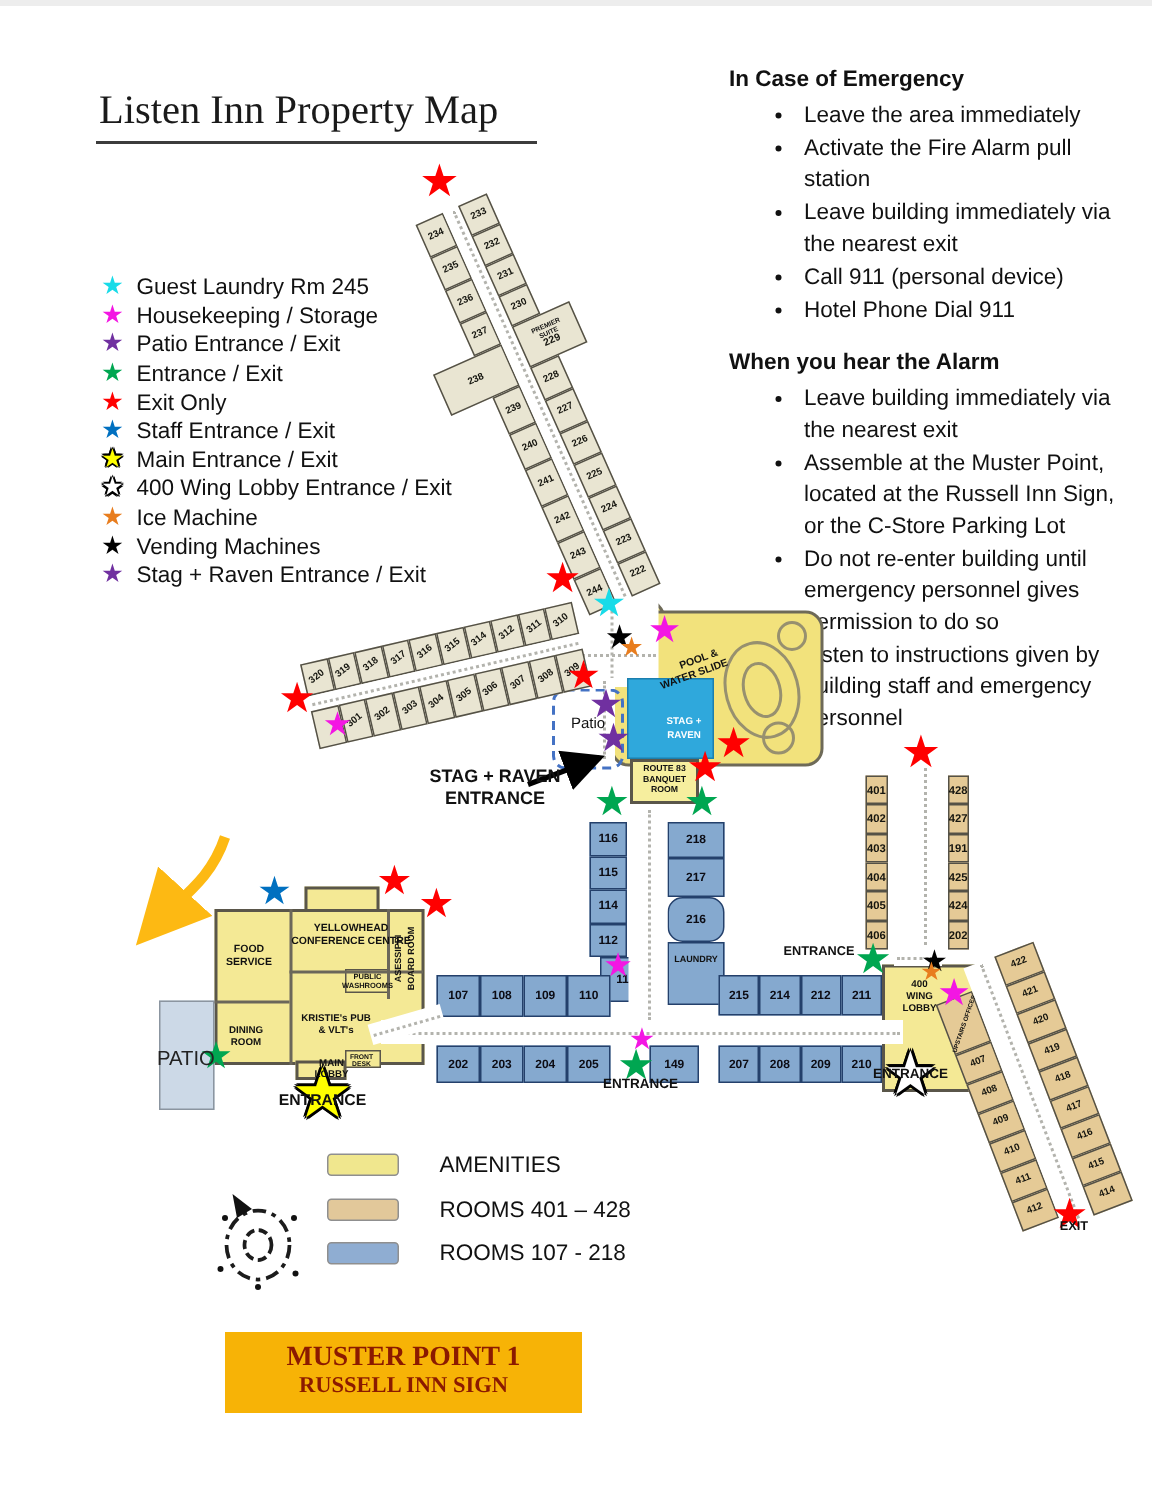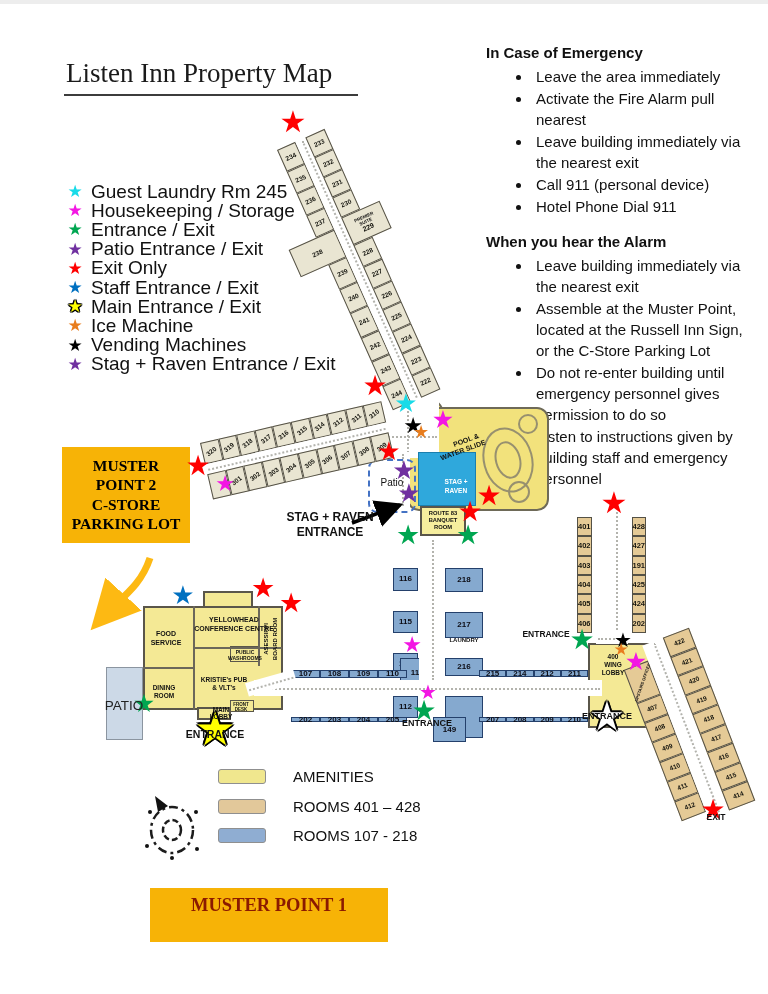--- a/index.html
+++ b/index.html
@@ -17,21 +17,21 @@
   .rc-head{font-weight:700;}
   .rightcol ul{margin:3px 0 14px 0;padding-left:46px;list-style:disc;}
   .rightcol li{margin:0 0 1px 0;padding-left:4px;}
 
   
   .starlegend{position:absolute;left:64px;top:182px;}
   .lg-row{display:flex;align-items:center;height:19.2px;}
   .lg-star{width:22px;text-align:center;font-size:17px;line-height:1;
            font-family:"DejaVu Sans",sans-serif;}
   .lg-star::before{content:"★";}
-  .lg-txt{font-size:19px;margin-left:5px;white-space:nowrap;}
+  .lg-txt{font-size:15px;margin-left:5px;white-space:nowrap;}
 
   
   .roomlegend{position:absolute;left:218px;top:762px;}
   .rl-row{display:flex;align-items:center;height:29.5px;}
   .rl-swatch{width:46px;height:13px;border:1.5px solid #8f8f8f;border-radius:3px;}
   .rl-txt{font-size:15px;margin-left:27px;white-space:nowrap;}
 
   
   .muster2{position:absolute;left:62px;top:447px;width:128px;height:96px;background:#f7b306;
            font-family:"Liberation Serif",serif;font-weight:700;color:#000;text-align:center;
@@ -44,21 +44,21 @@
 
   
   .wing{position:absolute;display:flex;z-index:10;}
   .col{display:flex;flex-direction:column;}
   .rowflex{display:flex;}
   .rpt{display:contents;}
   .cell{box-sizing:border-box;border:1.6px solid #545146;display:flex;align-items:center;
         justify-content:center;position:relative;}
   .beige{background:#e9e5d2;}
   .tan{background:#e5ca96;}
-  .blue{background:#85a9cf;border-color:#24406b;margin-top:20px;}
+  .blue{background:#85a9cf;border-color:#24406b;}
   .num{font-size:6.5px;font-weight:700;color:#15150f;line-height:1;}
   .blue .num{font-size:8px;color:#0c0c14;}
 
   .corr-v{background:#fff;position:relative;}
   .corr-h{background:#fff;position:relative;}
   .dots-v{position:absolute;top:2px;bottom:2px;left:50%;width:0;border-left:2px dotted #b3b3ad;}
   .dots-h{position:absolute;left:2px;right:2px;top:50%;height:0;border-top:2px dotted #b3b3ad;}
 
   
   .wing-north{left:277px;top:150px;width:52px;height:285px;transform:rotate(-24deg);
@@ -94,21 +94,21 @@
   .dg-spacer{height:16px;}
   .offices{height:36px;}
   .vtxt{transform:rotate(-50deg);font-size:4.2px;font-weight:700;white-space:nowrap;}
   .dg-l .rcell{height:21px;} .dg-r .rcell{height:20.5px;}
   .dg-l .cell,.dg-r .cell{width:100%;box-sizing:border-box;}
 
   
   .bv-l{position:absolute;left:393px;top:548px;width:25px;z-index:10;}
   .bv-l .cell{height:22.5px;}
   .bv-r{position:absolute;left:445px;top:548px;width:38px;z-index:10;}
-  .c218{height:24px;} .c217{height:26px;} .c216{height:18px;} .laundry{height:42px;}
+  .c218{height:24px;} .c217{height:26px;} .c216{height:30px;border-radius:10px;} .laundry{height:42px;}
   .c111{position:absolute;left:400px;top:638px;width:34px;height:30px;z-index:10;}
   .bh{position:absolute;z-index:10;display:flex;}
   .bh .cell{flex:1;}
   .bh-at{left:291px;top:650px;width:116px;height:28px;}
   .bh-ab{left:291px;top:697px;width:116px;height:25px;}
   .c206{position:absolute;left:433px;top:697px;width:33px;height:25px;z-index:10;}
   .bh-bt{left:479px;top:650px;width:109px;height:27px;}
   .bh-bb{left:479px;top:697px;width:109px;height:25px;}
 
   
@@ -643,21 +643,21 @@
       <span class="mlabel" style="left: 124px; top: 706px; font-size: 13.5px; font-weight: 400; color: rgb(34, 34, 34);">PATIO</span>
     </div>
 
   <div class="title">Listen Inn Property Map</div>
 
   <div class="rightcol">
     <div class="rc-head">In Case of Emergency</div>
     <ul>
 
     <li>Leave the area immediately</li>
-        <li>Activate the Fire Alarm pull nearest</li>
+        <li>Activate the Fire Alarm pull station</li>
         <li>Leave building immediately via the nearest exit</li>
         <li>Call 911 (personal device)</li>
         <li>Hotel Phone Dial 911</li>
       </ul>
     <div class="rc-head">When you hear the Alarm</div>
     <ul>
 
     <li>Leave building immediately via the nearest exit</li>
         <li>Assemble at the Muster Point, located at the Russell Inn Sign, or the C-Store Parking Lot</li>
         <li>Do not re-enter building until emergency personnel gives permission to do so</li>
@@ -671,68 +671,65 @@
         <span class="lg-star" style="color: rgb(24, 219, 232);"></span>
         <span class="lg-txt">Guest Laundry Rm 245</span>
       </div>
 
       <div class="lg-row">
         <span class="lg-star" style="color: rgb(243, 22, 227);"></span>
         <span class="lg-txt">Housekeeping / Storage</span>
       </div>
 
       <div class="lg-row">
+        <span class="lg-star" style="color: rgb(112, 48, 160);"></span>
+        <span class="lg-txt">Patio Entrance / Exit</span>
+      </div>
+
+      <div class="lg-row">
         <span class="lg-star" style="color: rgb(0, 166, 81);"></span>
         <span class="lg-txt">Entrance / Exit</span>
       </div>
 
       <div class="lg-row">
-        <span class="lg-star" style="color: rgb(112, 48, 160);"></span>
-        <span class="lg-txt">Patio Entrance / Exit</span>
-      </div>
-
-      <div class="lg-row">
         <span class="lg-star" style="color: rgb(255, 0, 0);"></span>
         <span class="lg-txt">Exit Only</span>
       </div>
 
       <div class="lg-row">
         <span class="lg-star" style="color: rgb(0, 112, 192);"></span>
         <span class="lg-txt">Staff Entrance / Exit</span>
       </div>
 
       <div class="lg-row">
         <span class="lg-star" style="color: rgb(255, 255, 0); text-shadow: rgb(0, 0, 0) -1.3px 0px, rgb(0, 0, 0) 1.3px 0px, rgb(0, 0, 0) 0px -1.3px, rgb(0, 0, 0) 0px 1.3px, rgb(0, 0, 0) -1px -1px, rgb(0, 0, 0) 1px -1px, rgb(0, 0, 0) -1px 1px, rgb(0, 0, 0) 1px 1px;"></span>
         <span class="lg-txt">Main Entrance / Exit</span>
       </div>
 
+      <div class="lg-row">
+        <span class="lg-star" style="color: rgb(255, 255, 255); text-shadow: rgb(0, 0, 0) -1.3px 0px, rgb(0, 0, 0) 1.3px 0px, rgb(0, 0, 0) 0px -1.3px, rgb(0, 0, 0) 0px 1.3px, rgb(0, 0, 0) -1px -1px, rgb(0, 0, 0) 1px -1px, rgb(0, 0, 0) -1px 1px, rgb(0, 0, 0) 1px 1px;"></span>
+        <span class="lg-txt">400 Wing Lobby Entrance / Exit</span>
+      </div>
 
       <div class="lg-row">
         <span class="lg-star" style="color: rgb(232, 125, 30);"></span>
         <span class="lg-txt">Ice Machine</span>
       </div>
 
       <div class="lg-row">
         <span class="lg-star" style="color: rgb(0, 0, 0);"></span>
         <span class="lg-txt">Vending Machines</span>
       </div>
 
       <div class="lg-row">
         <span class="lg-star" style="color: rgb(112, 48, 160);"></span>
         <span class="lg-txt">Stag + Raven Entrance / Exit</span>
       </div>
     </div>
 
-  <div class="muster2">
-
-  <div>MUSTER</div>
-      <div>POINT 2</div>
-      <div>C-STORE</div>
-      <div>PARKING LOT</div>
-    </div>
 
   <div class="roomlegend">
 
       <div class="rl-row">
         <span class="rl-swatch" style="background: rgb(240, 231, 142);"></span>
         <span class="rl-txt">AMENITIES</span>
       </div>
 
 
       <div class="rl-row">
@@ -741,14 +738,15 @@
       </div>
 
       <div class="rl-row">
         <span class="rl-swatch" style="background: rgb(143, 173, 210);"></span>
         <span class="rl-txt">ROOMS 107 - 218</span>
       </div>
     </div>
 
   <div class="muster1">
     <div class="m1a">MUSTER POINT 1</div>
+    <div class="m1b">RUSSELL INN SIGN</div>
   </div>
 </div>
 
 </body></html>

